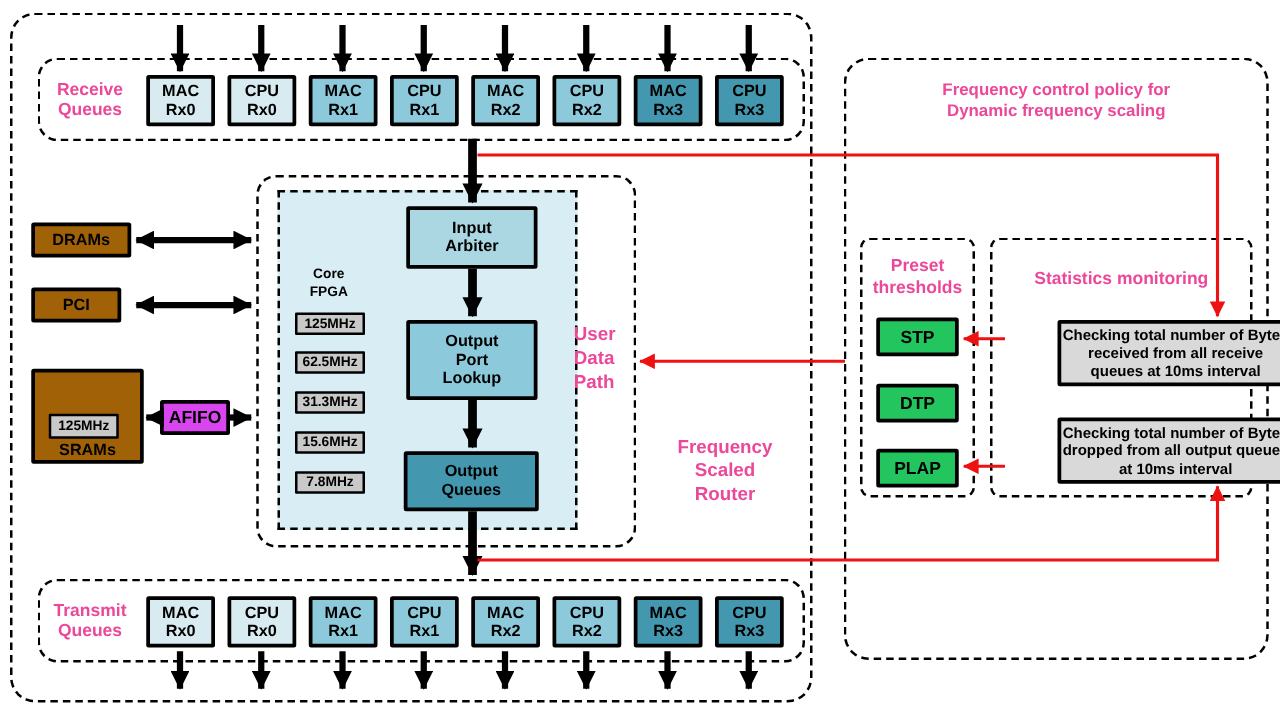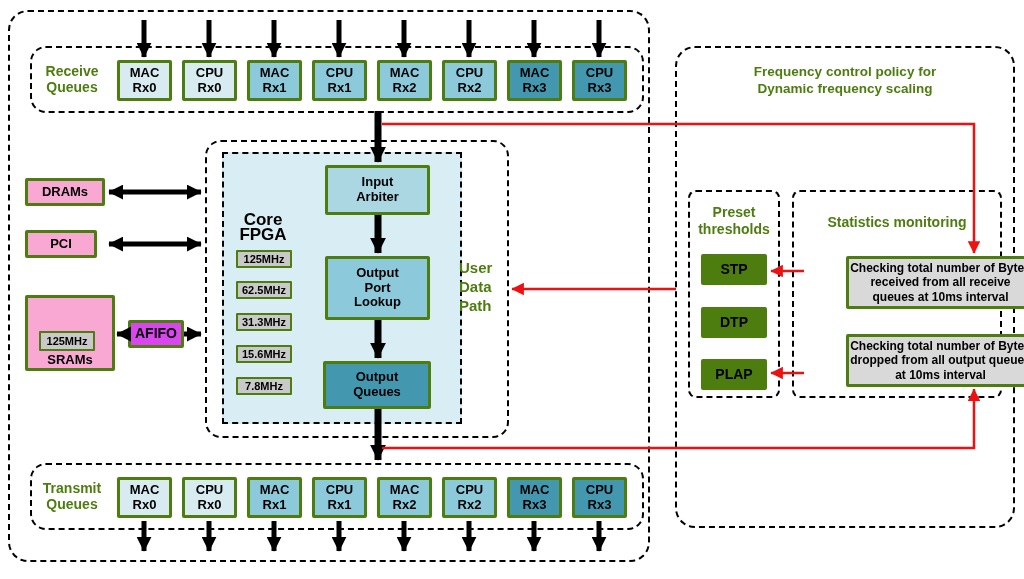--- a/index.html
+++ b/index.html
@@ -11,39 +11,39 @@
   .router-region{left:8px;top:10px;width:642px;height:552px;border-radius:20px;}
   .policy-region{left:675px;top:46px;width:340px;height:482px;border-radius:20px;}
   .rqgroup{left:30px;top:46px;width:614px;height:67px;border-radius:16px;}
   .tqgroup{left:30px;top:463px;width:614px;height:67px;border-radius:16px;}
   .udp-outer{left:205px;top:140px;width:304px;height:298px;border-radius:16px;}
   .fpga-inner{left:222px;top:152px;width:240px;height:272px;background:#d9edf4;border-radius:0;}
   .preset-box{left:688px;top:190px;width:92px;height:208px;border-radius:8px;}
   .stats-box{left:792px;top:190px;width:210px;height:208px;border-radius:8px;}
 
   
-  .sbox{position:absolute;box-sizing:border-box;border:3px solid #4d7c0f;border-radius:2px;
+  .sbox{position:absolute;box-sizing:border-box;border:3px solid #000000;border-radius:2px;
         display:flex;flex-direction:column;align-items:center;justify-content:center;
         text-align:center;z-index:3;line-height:1.12;}
   .qbox{width:55px;height:41px;font-size:13px;}
   .rq{top:60px}.tq{top:477px}
   .c1{left:117px}.c2{left:182px}.c3{left:247px}.c4{left:312px}
   .c5{left:377px}.c6{left:442px}.c7{left:507px}.c8{left:572px}
   .light{background:#d7ebf1}.medium{background:#8ccadb}.dark{background:#4397af}
   .ia-fill{background:#abd7e3}
 
-  .membox{font-size:13px;background:#f9a8d4;}
+  .membox{font-size:13px;background:#a16207;}
   .graybox{background:#c9c9c9;border-width:2px;font-size:11px;border-radius:1px;}
-  .threshbox{left:701px;width:66px;height:31px;background:#4d7c0f;font-size:14px;}
+  .threshbox{left:701px;width:66px;height:31px;background:#22c55e;font-size:14px;}
   .checkbox{left:804px;width:189px;height:53px;background:#d9d9d9;font-size:12px;
             line-height:1.22;padding:2px 1px;margin-left:42px;}
 
   
   .lbl{position:absolute;z-index:3;text-align:center;}
-  .cyan{color:#4d7c0f;}
+  .cyan{color:#ec4899;}
   .qtitle{width:76px;font-size:14px;line-height:16px;}
   .big{font-size:15px;line-height:19px;}
   .lbl span,.sbox span{display:block;}
 
   svg.wires{position:absolute;left:0;top:0;z-index:5;pointer-events:none;}
 </style>
 </head>
 <body>
 
 <div class="canvas">
@@ -63,20 +63,25 @@
   </div>
   <div class="lbl cyan qtitle" style="left:34px;top:480px;">
     <span>Transmit</span>
     <span>Queues</span>
   </div>
   <div class="lbl cyan big" style="left:459px;top:258px;text-align:left;">
     <span>User</span>
     <span>Data</span>
     <span>Path</span>
   </div>
+  <div class="lbl cyan big" style="left:518px;top:348px;width:124px;">
+    <span>Frequency</span>
+    <span>Scaled</span>
+    <span>Router</span>
+  </div>
   <div class="lbl cyan" style="left:690px;top:204px;width:88px;font-size:14px;line-height:17px;">
     <span>Preset</span>
     <span>thresholds</span>
   </div>
   <div class="lbl cyan" style="left:695px;top:63px;width:300px;font-size:13.5px;line-height:17px;">
     <span>Frequency control policy for</span>
     <span>Dynamic frequency scaling</span>
   </div>
   <div class="lbl cyan" style="left:798px;top:214px;width:198px;font-size:14px;">
     <span>Statistics monitoring</span>
@@ -157,21 +162,21 @@
   <div class="sbox membox" style="left:25px;top:295px;width:90px;height:76px;justify-content:flex-end;padding-top:10px;">
       <span>SRAMs</span>
     </div>
   <div class="sbox graybox" style="left:39px;top:331px;width:56px;height:20px;z-index:4;">
       <span>125MHz</span>
     </div>
   <div class="sbox" style="left:128px;top:320px;width:56px;height:28px;background:#d946ef;font-size:14px;">
       <span>AFIFO</span>
     </div>
 
-  <div class="lbl" style="left:231px;top:212px;width:64px;font-size:17px;line-height:15px;">
+  <div class="lbl" style="left:231px;top:212px;width:64px;font-size:11px;line-height:15px;">
     <span>Core</span>
     <span>FPGA</span>
   </div>
   <div class="sbox graybox" style="left:236px;top:250px;width:56px;height:18px;">
       <span>125MHz</span>
     </div>
   <div class="sbox graybox" style="left:236px;top:281px;width:56px;height:18px;">
       <span>62.5MHz</span>
     </div>
   <div class="sbox graybox" style="left:236px;top:313px;width:56px;height:18px;">

